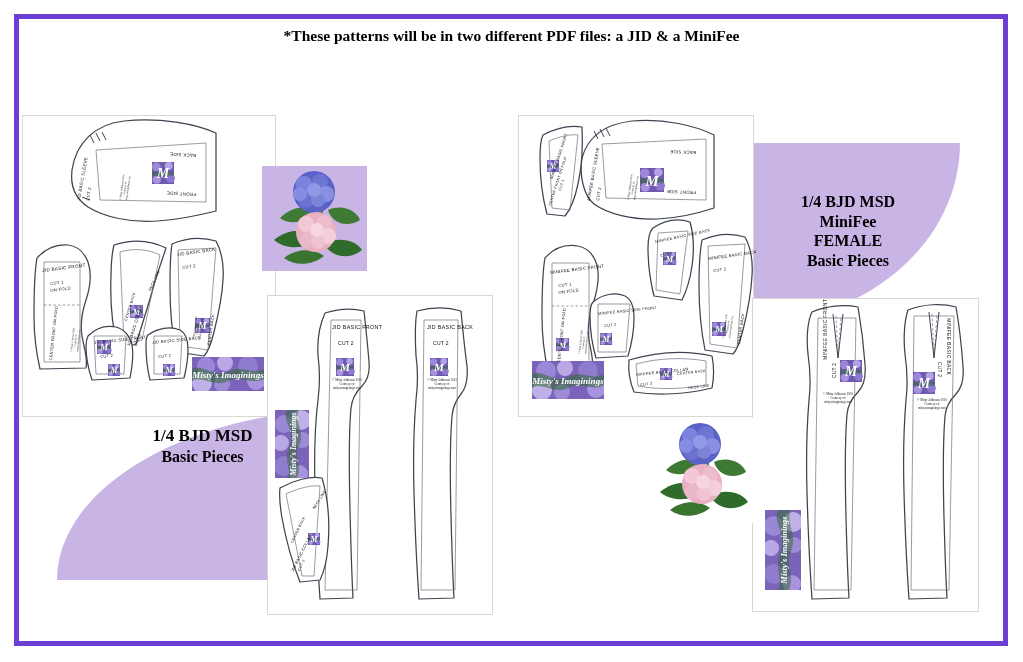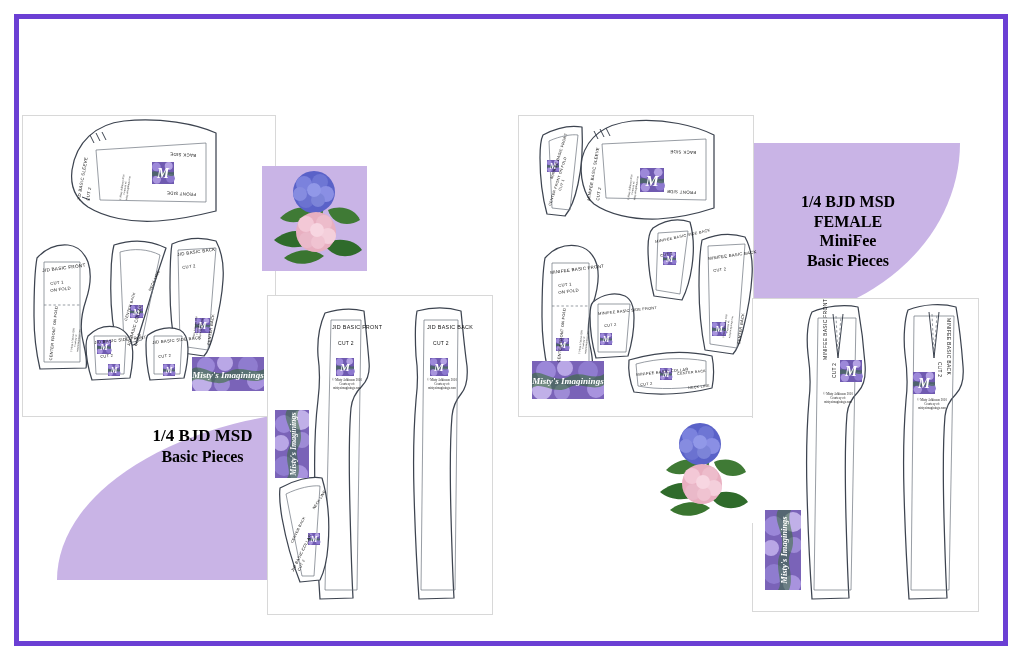--- a/index.html
+++ b/index.html
@@ -73,20 +73,21 @@
   }
 </style>
 </head>
 <body>
 
 <div id="stage">
 
   <div id="frame"></div>
 
   <div id="heading">
+    <span class="l2">*These patterns will be in two different PDF files: a JID &amp; a MiniFee</span>
   </div>
 
   <div id="lav-left" class="lav"></div>
   <div id="lav-right" class="lav"></div>
 
   <div id="sheet-jid-top" class="sheet"></div>
   <div id="sheet-jid-pants" class="sheet"></div>
   <div id="sheet-mf-top" class="sheet"></div>
   <div id="sheet-mf-pants" class="sheet"></div>
 
@@ -515,18 +516,18 @@
     <span>mistysimaginings.com</span>
   </div>
 
   <div id="cap-left" class="lavcap">
     <div>1/4 BJD MSD</div>
     <div class="small">Basic Pieces</div>
   </div>
 
   <div id="cap-right" class="lavcap">
     <div>1/4 BJD MSD</div>
+    <div>MiniFee</div>
     <div>FEMALE</div>
-    <div>MiniFee</div>
     <div class="small">Basic Pieces</div>
   </div>
 
 </div>
 
 </body></html>

